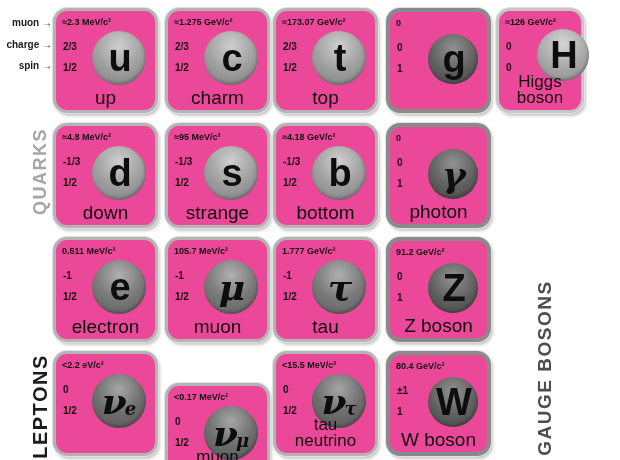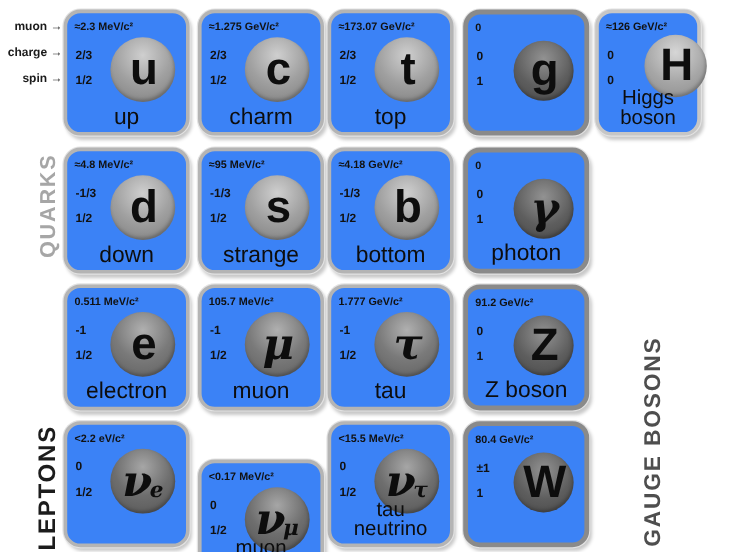--- a/index.html
+++ b/index.html
@@ -23,21 +23,21 @@
     position:absolute; text-align:center; font-weight:bold;
     transform:rotate(-90deg); letter-spacing:1.5px; white-space:nowrap;
   }
   #quarks-label  { left:-8px;  top:161px; width:96px;  font-size:18px; color:#a6a6a6; }
   #leptons-label { left:-17px; top:395px; width:114px; font-size:20px; color:#1c1c1c; }
   #gauge-label   { left:457px; top:357px; width:176px; font-size:19px; color:#4e4e4e; }
 
   
   .card {
     position:absolute; box-sizing:border-box; width:105px; height:105px;
-    background:#3b82f6; border:3px solid #b4b4b4; border-radius:14px;
+    background:#ec4899; border:3px solid #b4b4b4; border-radius:14px;
     box-shadow:0 0 0 1px #e2e2e2, 2px 3px 3px rgba(0,0,0,0.22);
   }
   .card.gauge { border-width:4px; border-color:#8a8a8a; }
   .card.higgs { border-color:#c6c6c6; }
 
   .mass   { position:absolute; top:6px;  left:6px; font-size:9px;  font-weight:bold; white-space:nowrap; }
   .charge { position:absolute; top:30px; left:7px; font-size:10px; font-weight:bold; }
   .spin   { position:absolute; top:51px; left:7px; font-size:10px; font-weight:bold; }
 
   .circle {
@@ -248,16 +248,17 @@
       <div class="pname">tau neutrino</div>
     </div>
       <div class="card gauge" style="left: 386px; top: 351px;">
       <div class="mass">80.4 GeV/c²</div>
       <div class="charge">±1</div>
       <div class="spin">1</div>
       <div class="circle">
         <span class="symbol">W</span>
         <span class="sub"></span>
       </div>
+      <div class="pname">W boson</div>
     </div>
     </div>
 
 </div>
 
 </body></html>

